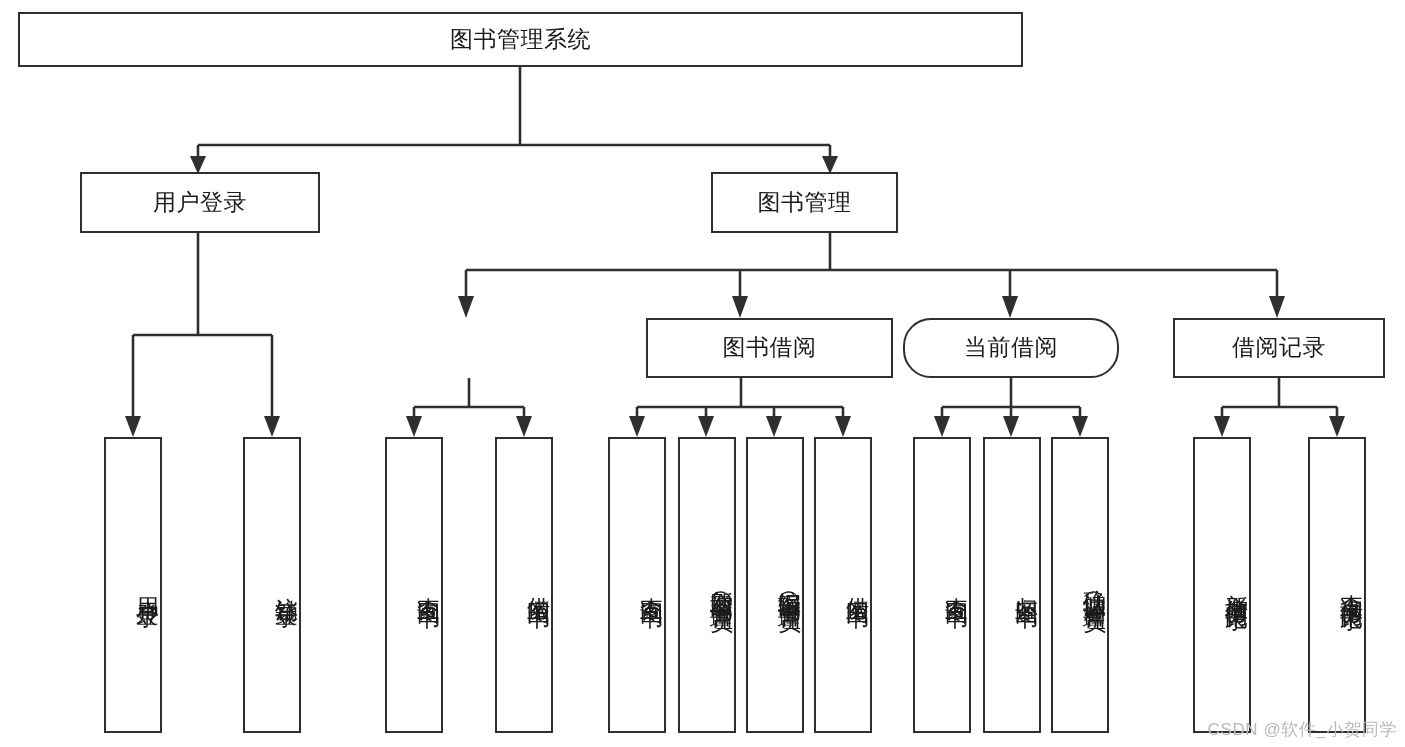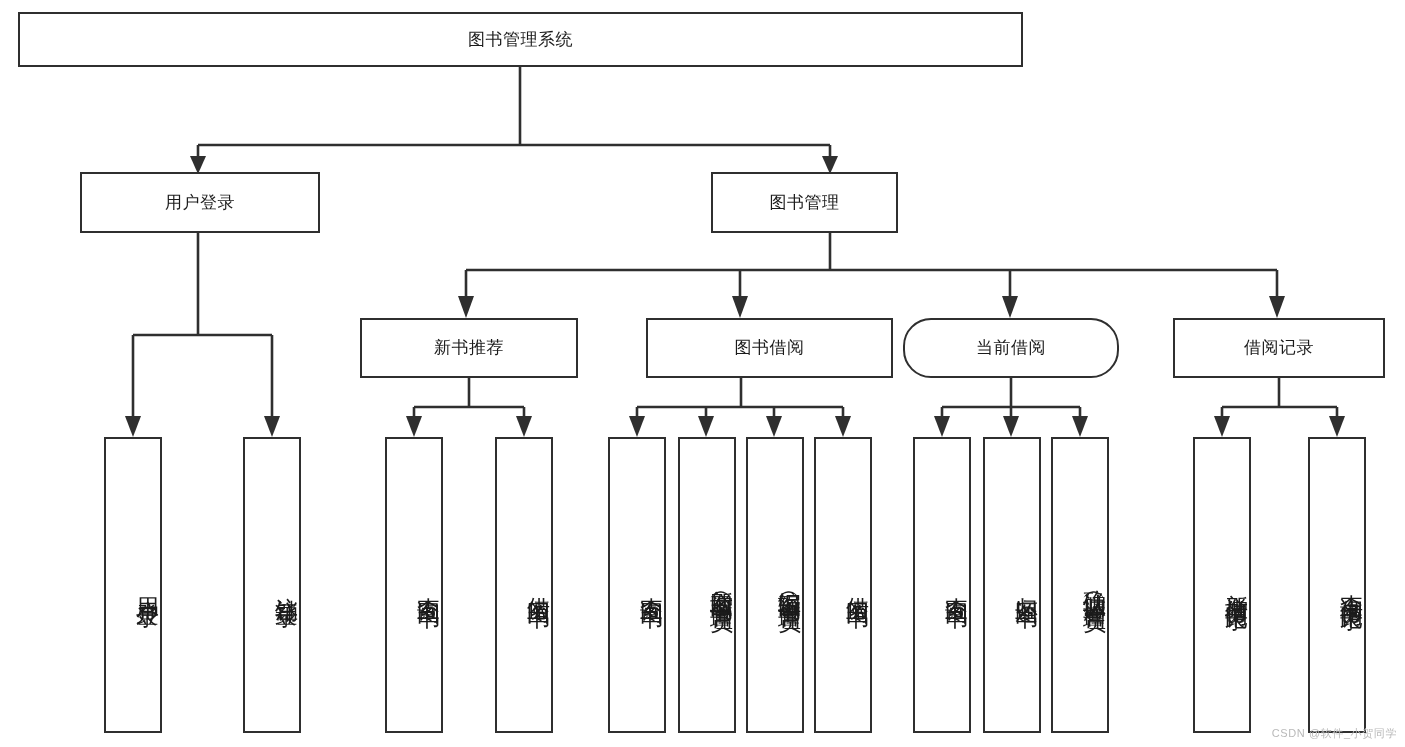--- a/index.html
+++ b/index.html
@@ -20,40 +20,40 @@
     border:2.5px solid #2f2f2f;
     background:#ffffff;
     display:flex;
     align-items:center;
     justify-content:center;
     color:#1b1b1b;
     line-height:1.12;
     text-align:center;
   }
   .node.h{
-    font-size:17px;
+    font-size:23px;
     letter-spacing:0.5px;
     writing-mode:horizontal-tb;
   }
   .node.v{
     writing-mode:vertical-rl;
     text-orientation:upright;
     font-size:23px;
     letter-spacing:3px;
     padding-top:10px;
     padding-bottom:10px;
     align-items:flex-start;
     justify-content:center;
   }
   .node.v.topal{align-items:flex-start;}
   .watermark{
     position:absolute;
     right:8px;
     bottom:6px;
-    font-size:11px;
+    font-size:17px;
     color:#b9b9b9;
     letter-spacing:0.6px;
     white-space:nowrap;
     user-select:none;
     margin-left:34px;
   }
   svg.edges{
     position:absolute;left:0;top:0;width:1405px;height:747px;
     pointer-events:none;
   }
@@ -130,21 +130,20 @@
     <polygon points="1214,416 1230,416 1222,437"></polygon>
     <line x1="1337" y1="407" x2="1337" y2="420"></line>
     <polygon points="1329,416 1345,416 1337,437"></polygon>
   </svg>
 
   <div class="node h" style="left:18px;top:12px;width:1005px;height:55px;">图书管理系统</div>
 
   <div class="node h" style="left:80px;top:172px;width:240px;height:61px;">用户登录</div>
   <div class="node h" style="left:711px;top:172px;width:187px;height:61px;">图书管理</div>
 
-  <div class="node h" style="left:360px;top:318px;width:218px;height:60px;">新书推荐</div>
   <div class="node h" style="left:646px;top:318px;width:247px;height:60px;">图书借阅</div>
   <div class="node h" style="left:903px;top:318px;width:216px;height:60px;border-radius:28px;">当前借阅</div>
   <div class="node h" style="left:1173px;top:318px;width:212px;height:60px;text-align:center;">借阅记录</div>
 
   <div class="node v" style="left:104px;top:437px;width:58px;height:296px;">用户登录</div>
   <div class="node v" style="left:243px;top:437px;width:58px;height:296px;">注销登录</div>
 
   <div class="node v" style="left:385px;top:437px;width:58px;height:296px;">查询图书</div>
   <div class="node v" style="left:495px;top:437px;width:58px;height:296px;">借阅图书</div>
 

